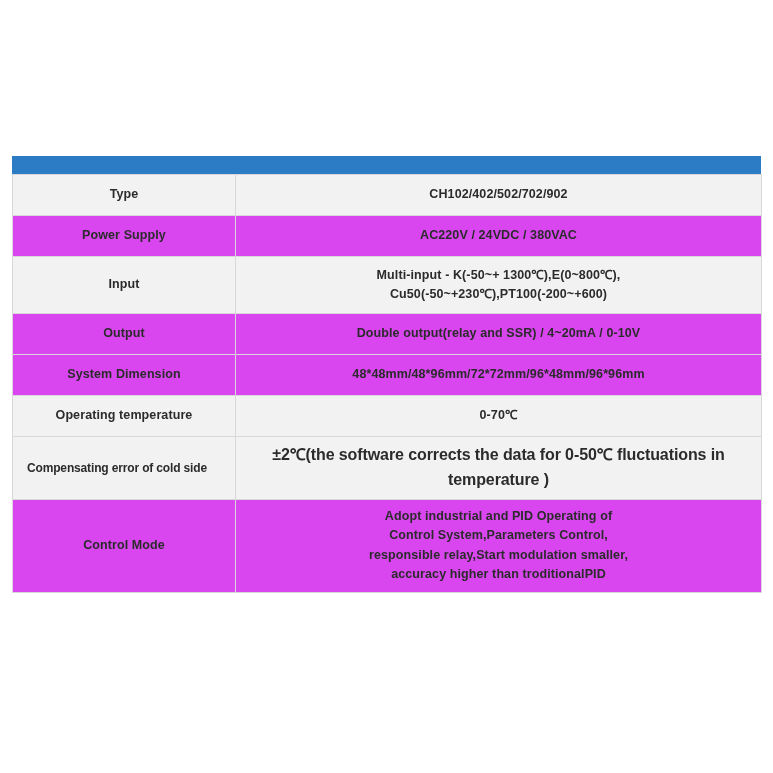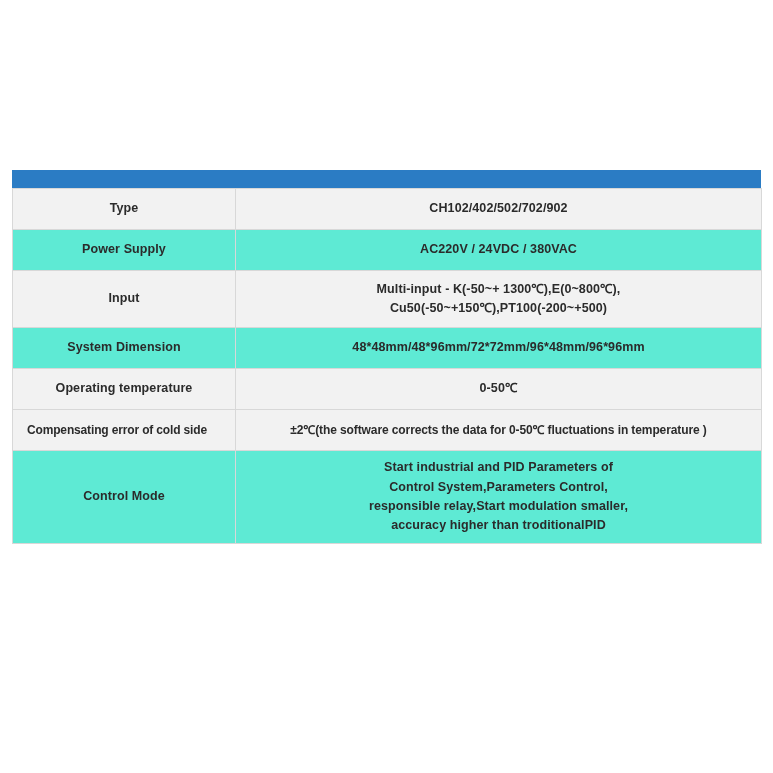--- a/index.html
+++ b/index.html
@@ -17,21 +17,21 @@
   #page {
     position: relative;
     width: 773px;
     height: 773px;
     background: #ffffff;
     overflow: hidden;
   }
   #spec-table-wrap {
     position: absolute;
     left: 12px;
-    top: 170px;
+    top: 156px;
     width: 749px;
   }
   table.spec-table {
     width: 749px;
     border-collapse: collapse;
     table-layout: fixed;
     border: 1px solid #cfcfcf;
     border-top: none;
   }
   table.spec-table col.col-label { width: 223px; }
@@ -54,38 +54,38 @@
     color: #2b2b2b;
     font-weight: bold;
     font-size: 12.5px;
     padding: 6px 4px;
     line-height: 1.55;
   }
   table.spec-table tr.row-shade td {
     background: #f2f2f2;
   }
   table.spec-table tr.row-plain td {
-    background: #5eead4;
+    background: #d946ef;
   }
   td.label-cell {
     font-size: 12.5px;
     letter-spacing: 0.1px;
   }
   td.value-cell {
     font-size: 12.5px;
     letter-spacing: 0.1px;
   }
   td.label-cell.tight {
     font-size: 12px;
     letter-spacing: -0.15px;
     padding-left: 1px;
     padding-right: 15px;
   }
   td.value-cell.tight {
-    font-size: 12px;
+    font-size: 16px;
     letter-spacing: -0.1px;
     padding-left: 2px;
     padding-right: 2px;
   }
   .row-h-1 td { height: 28px; }
   .row-h-multi td { height: 44px; }
   .row-h-tall td { height: 80px; }
   .multiline { display: block; }
 </style>
 </head>
@@ -111,45 +111,49 @@
 
         <tr class="row-plain row-h-1">
           <td class="label-cell">Power Supply</td>
           <td class="value-cell">AC220V / 24VDC / 380VAC</td>
         </tr>
 
         <tr class="row-shade row-h-multi">
           <td class="label-cell">Input</td>
           <td class="value-cell">
             <span class="multiline">Multi-input - K(-50~+ 1300℃),E(0~800℃),</span>
-            <span class="multiline">Cu50(-50~+150℃),PT100(-200~+500)</span>
+            <span class="multiline">Cu50(-50~+230℃),PT100(-200~+600)</span>
           </td>
         </tr>
 
+        <tr class="row-plain row-h-1">
+          <td class="label-cell">Output</td>
+          <td class="value-cell">Double output(relay and SSR) / 4~20mA / 0-10V</td>
+        </tr>
 
 
         <tr class="row-plain row-h-1">
           <td class="label-cell">System Dimension</td>
           <td class="value-cell">48*48mm/48*96mm/72*72mm/96*48mm/96*96mm</td>
         </tr>
 
         <tr class="row-shade row-h-1">
           <td class="label-cell">Operating temperature</td>
-          <td class="value-cell">0-50℃</td>
+          <td class="value-cell">0-70℃</td>
         </tr>
 
         <tr class="row-shade row-h-1">
           <td class="label-cell tight">Compensating error of cold side</td>
           <td class="value-cell tight">±2℃(the software corrects the data for 0-50℃ fluctuations in temperature )</td>
         </tr>
 
         <tr class="row-plain row-h-tall">
           <td class="label-cell">Control Mode</td>
           <td class="value-cell">
-            <span class="multiline">Start industrial and PID Parameters of</span>
+            <span class="multiline">Adopt industrial and PID Operating of</span>
             <span class="multiline">Control System,Parameters Control,</span>
             <span class="multiline">responsible relay,Start modulation smaller,</span>
             <span class="multiline">accuracy higher than troditionalPID</span>
           </td>
         </tr>
 
       </tbody>
     </table>
   </div>
 </div>

